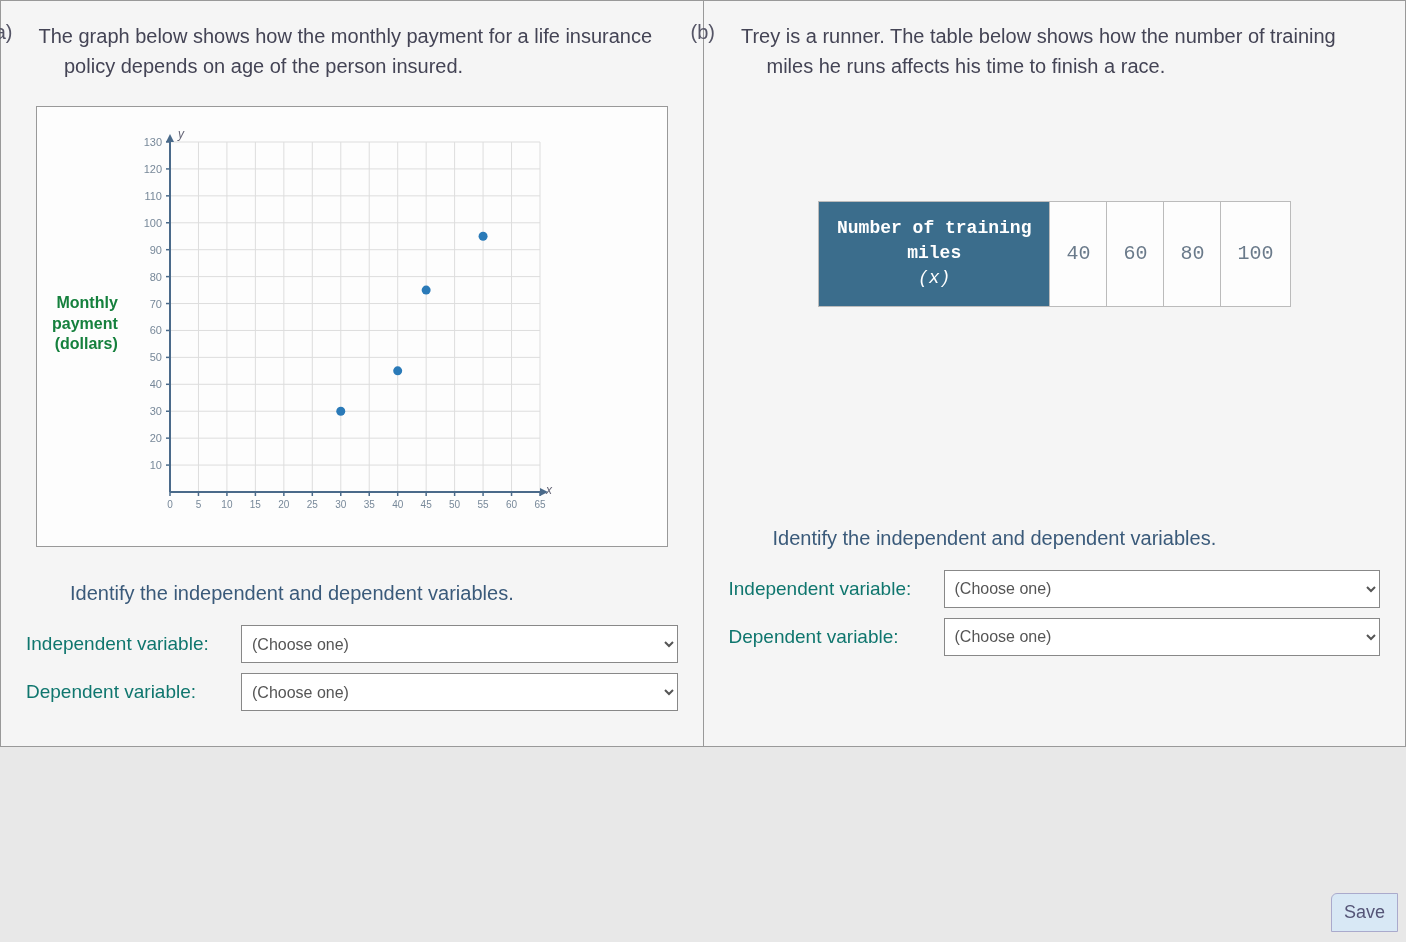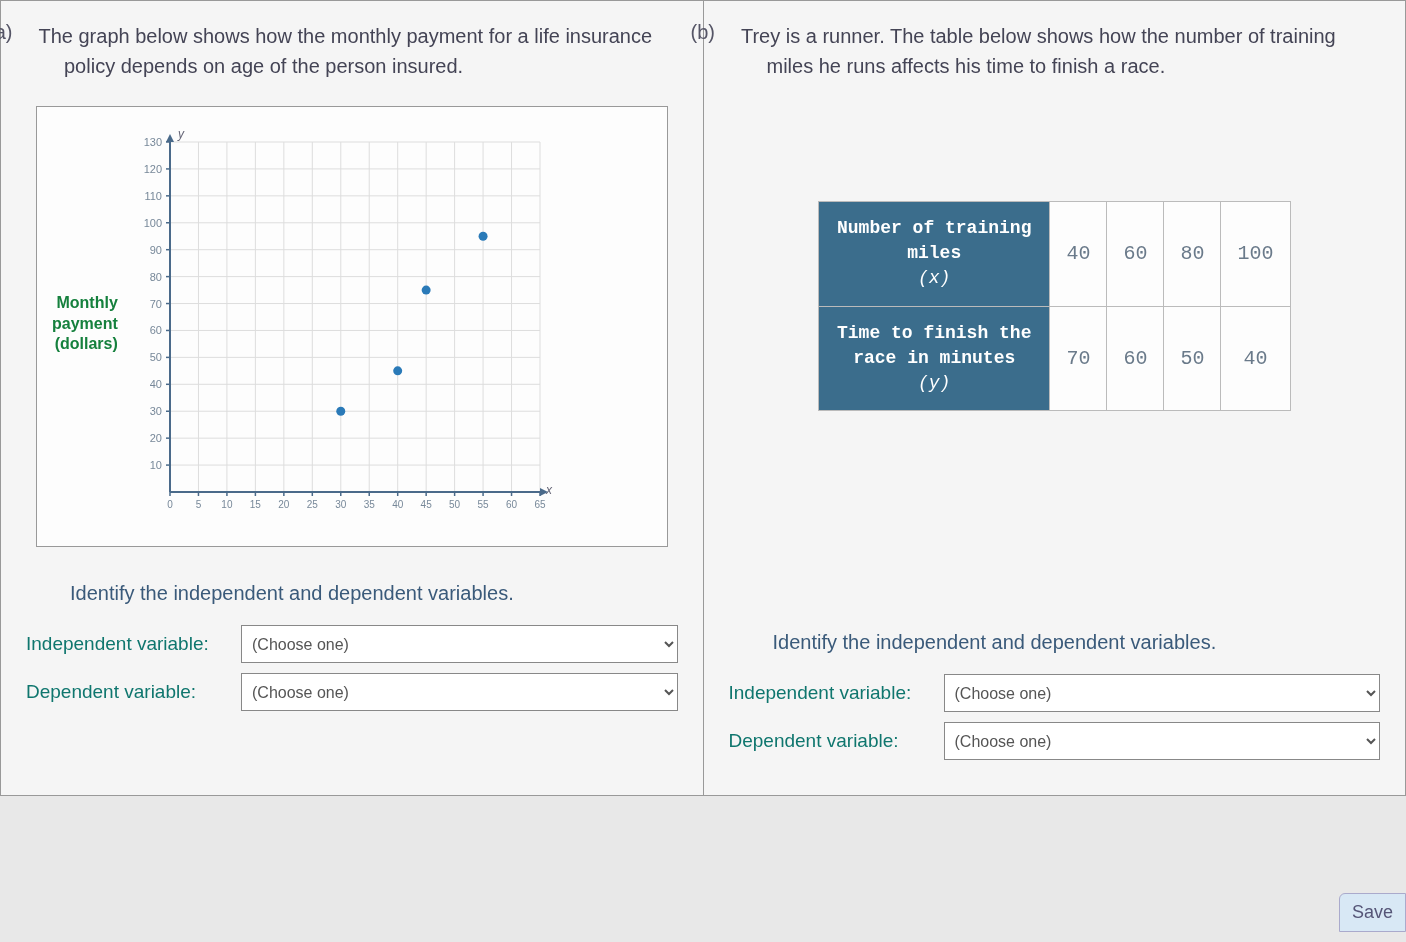--- a/index.html
+++ b/index.html
@@ -117,21 +117,21 @@
       padding: 3px 6px;
       font-size: 16px;
       color: #555;
       border: 1px solid #888;
       background: #fff;
       height: 38px;
     }
     .save-btn {
       position: absolute;
       bottom: 10px;
-      right: 0;
+      right: 8px;
       background: #d8e8f5;
       border: 1px solid #aac;
       border-radius: 6px 0 0 0;
       padding: 8px 12px;
       font-size: 18px;
       color: #557;
     }
   </style>
 </head>
 <body>
@@ -276,31 +276,20 @@
         <th>
           <div>Number of training</div>
           <div>miles</div>
           <div class="var-label">(x)</div>
         </th>
         <td>40</td>
         <td>60</td>
         <td>80</td>
         <td>100</td>
       </tr>
-      <tr>
-        <th>
-          <div>Time to finish the</div>
-          <div>race in minutes</div>
-          <div class="var-label">(y)</div>
-        </th>
-        <td>70</td>
-        <td>60</td>
-        <td>50</td>
-        <td>40</td>
-      </tr>
     </tbody>
       </table>
 
     <div style="height:190px"></div>
 
     <div class="prompt-text">Identify the independent and dependent variables.</div>
     <div class="var-row">
       <span class="var-label-text">Independent variable:</span>
       <select class="var-select">
         <option>(Choose one)</option>

